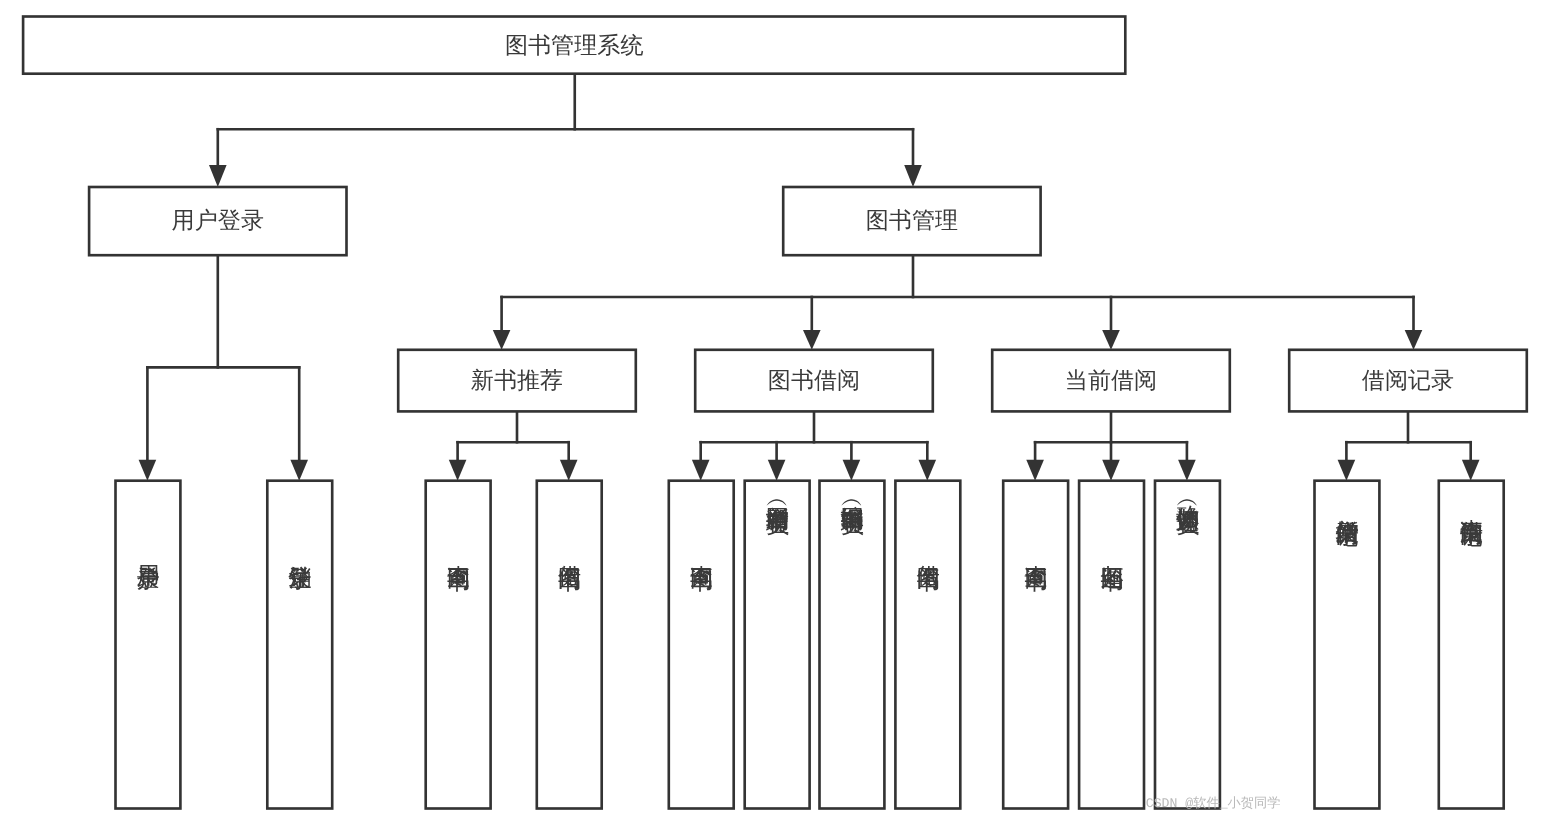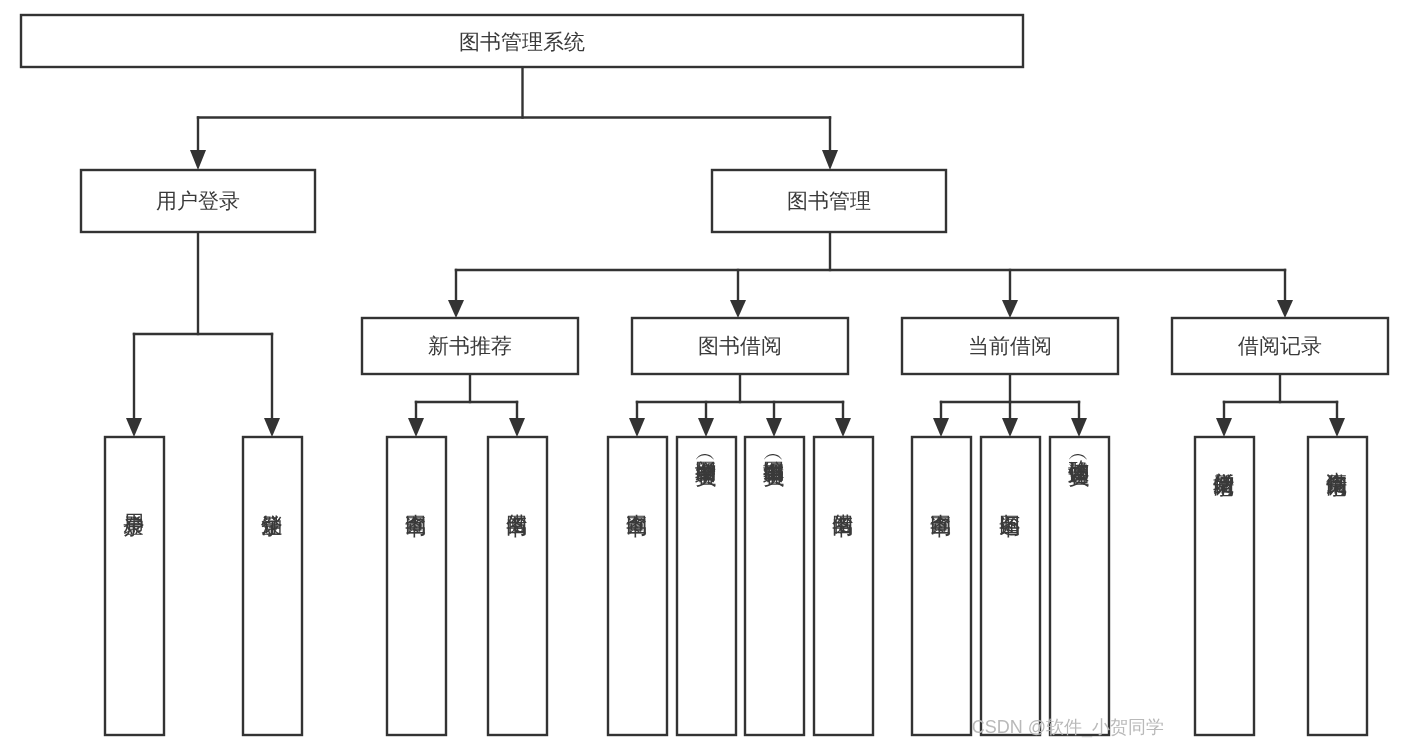--- a/index.html
+++ b/index.html
@@ -58,22 +58,22 @@
     letter-spacing: 1px;
     text-align: center;
     white-space: nowrap;
     transform: translateX(-50%);
     pointer-events: none;
   }
   .watermark {
     position: absolute;
     right: 10px;
     bottom: 8px;
-    font-family: Liberation Sans, sans-serif;
-    font-size: 18px;
+    font-family: Liberation Mono, monospace;
+    font-size: 12px;
     color: #b9b9b9;
     white-space: nowrap;
   }
 </style>
 </head>
 <body>
 
 <div id="diagram-root">
 
   <svg class="diagram-canvas" viewBox="0 0 1405 747">

